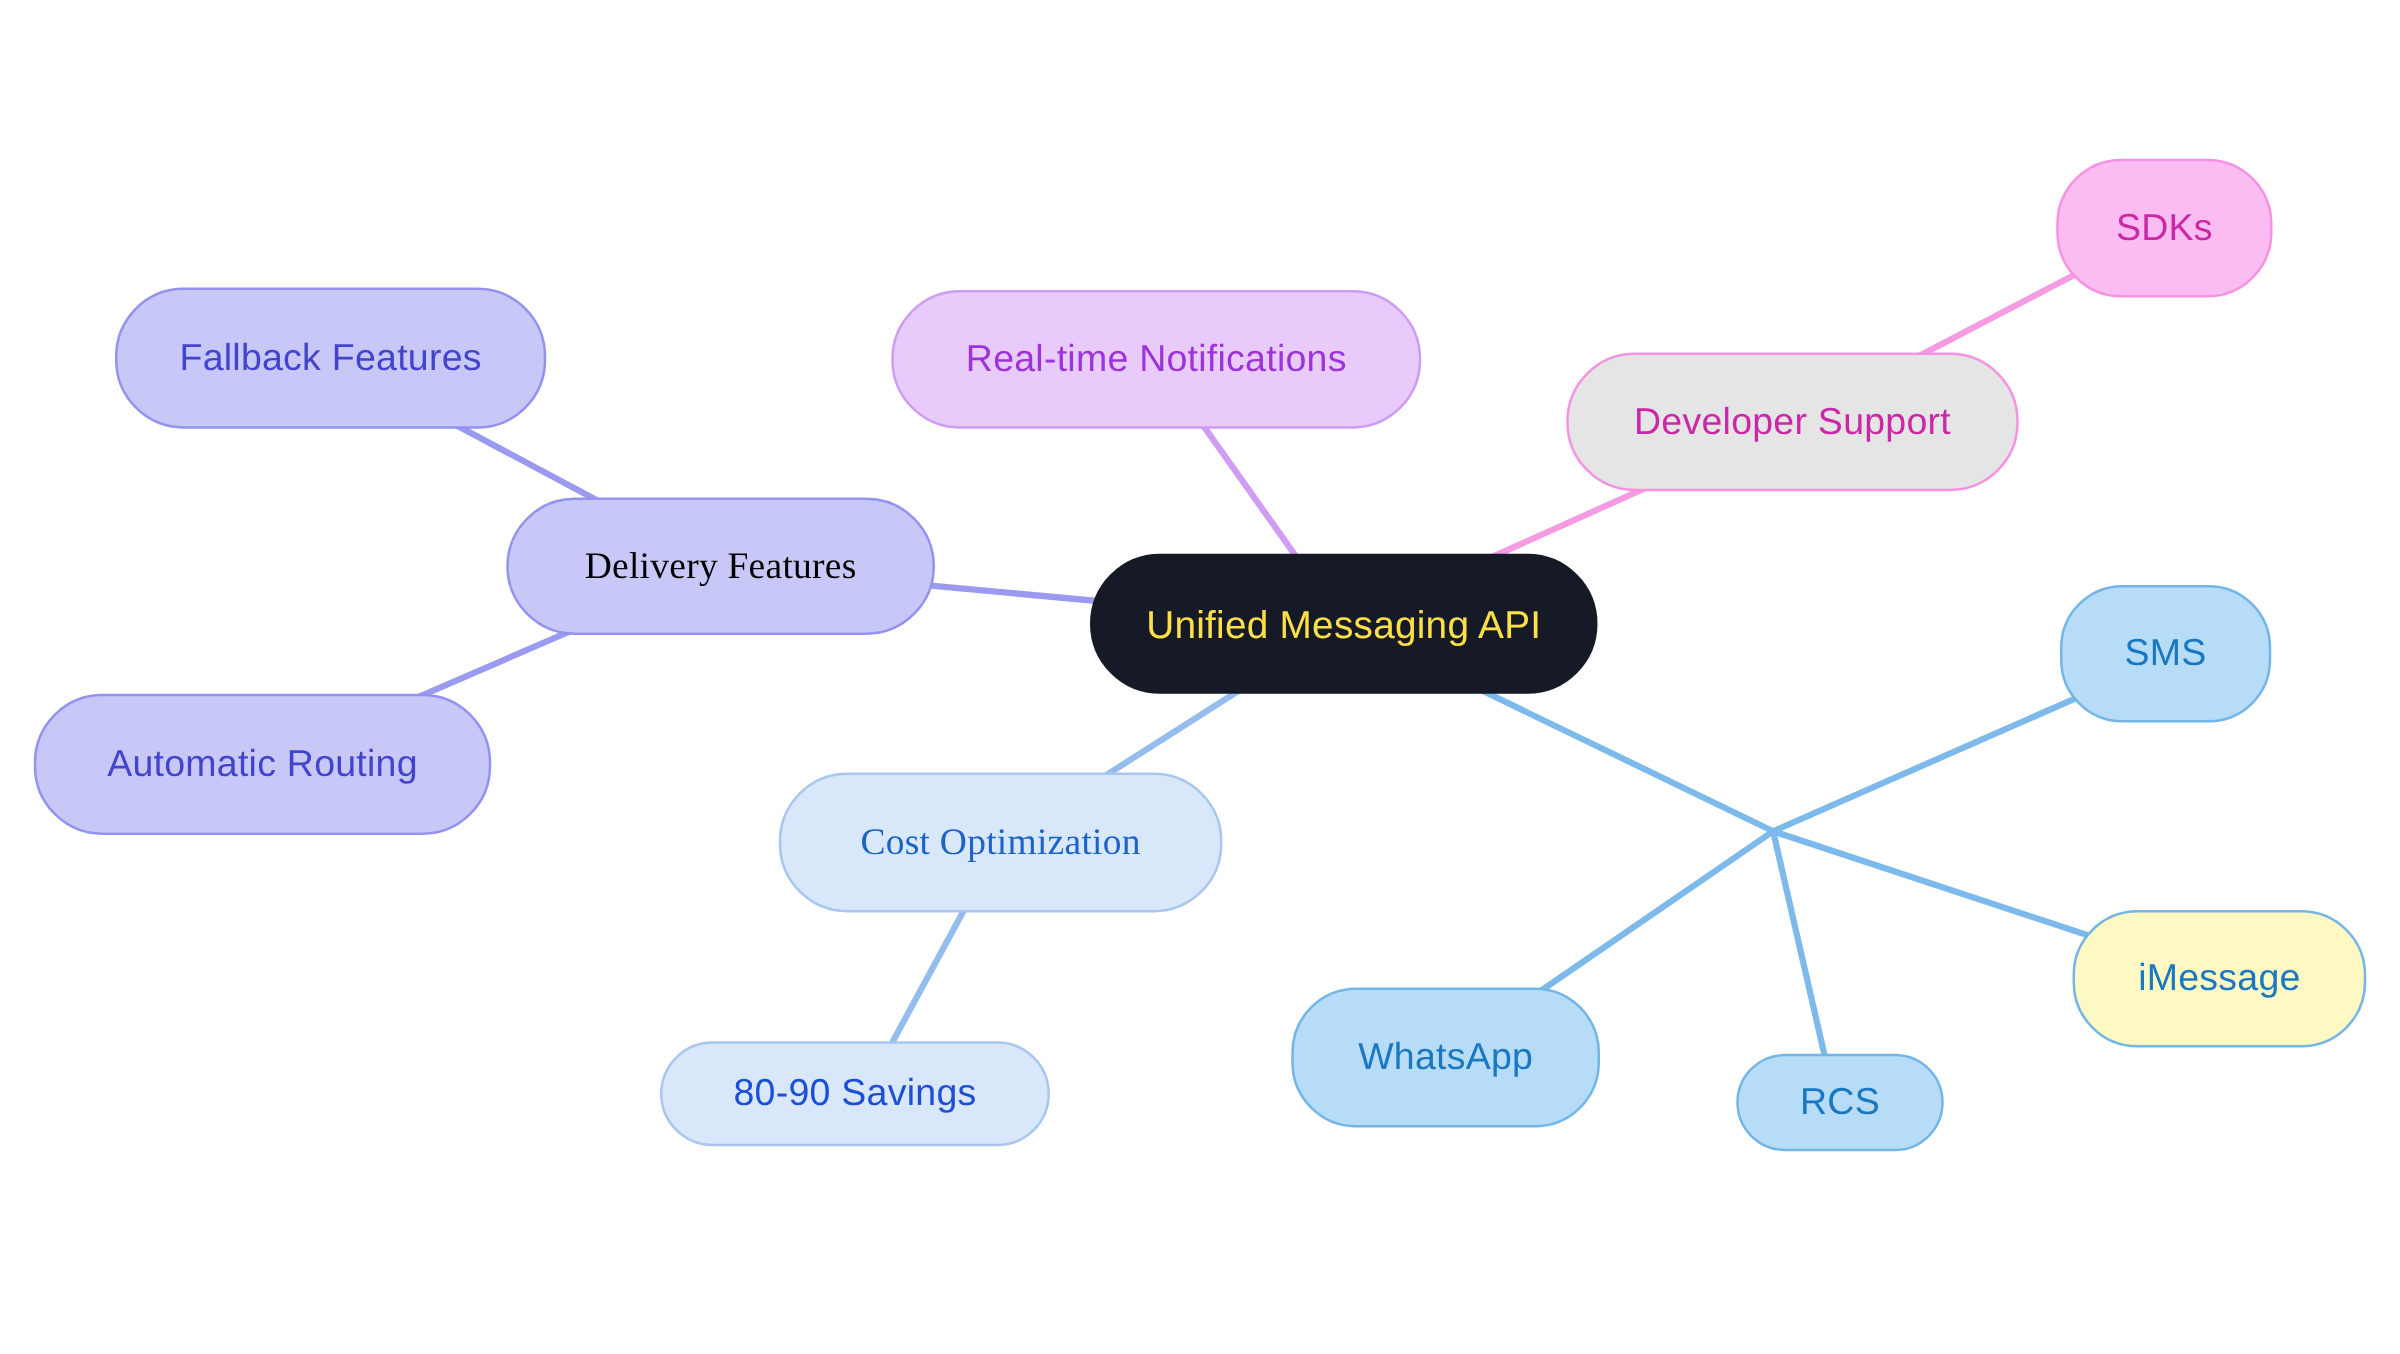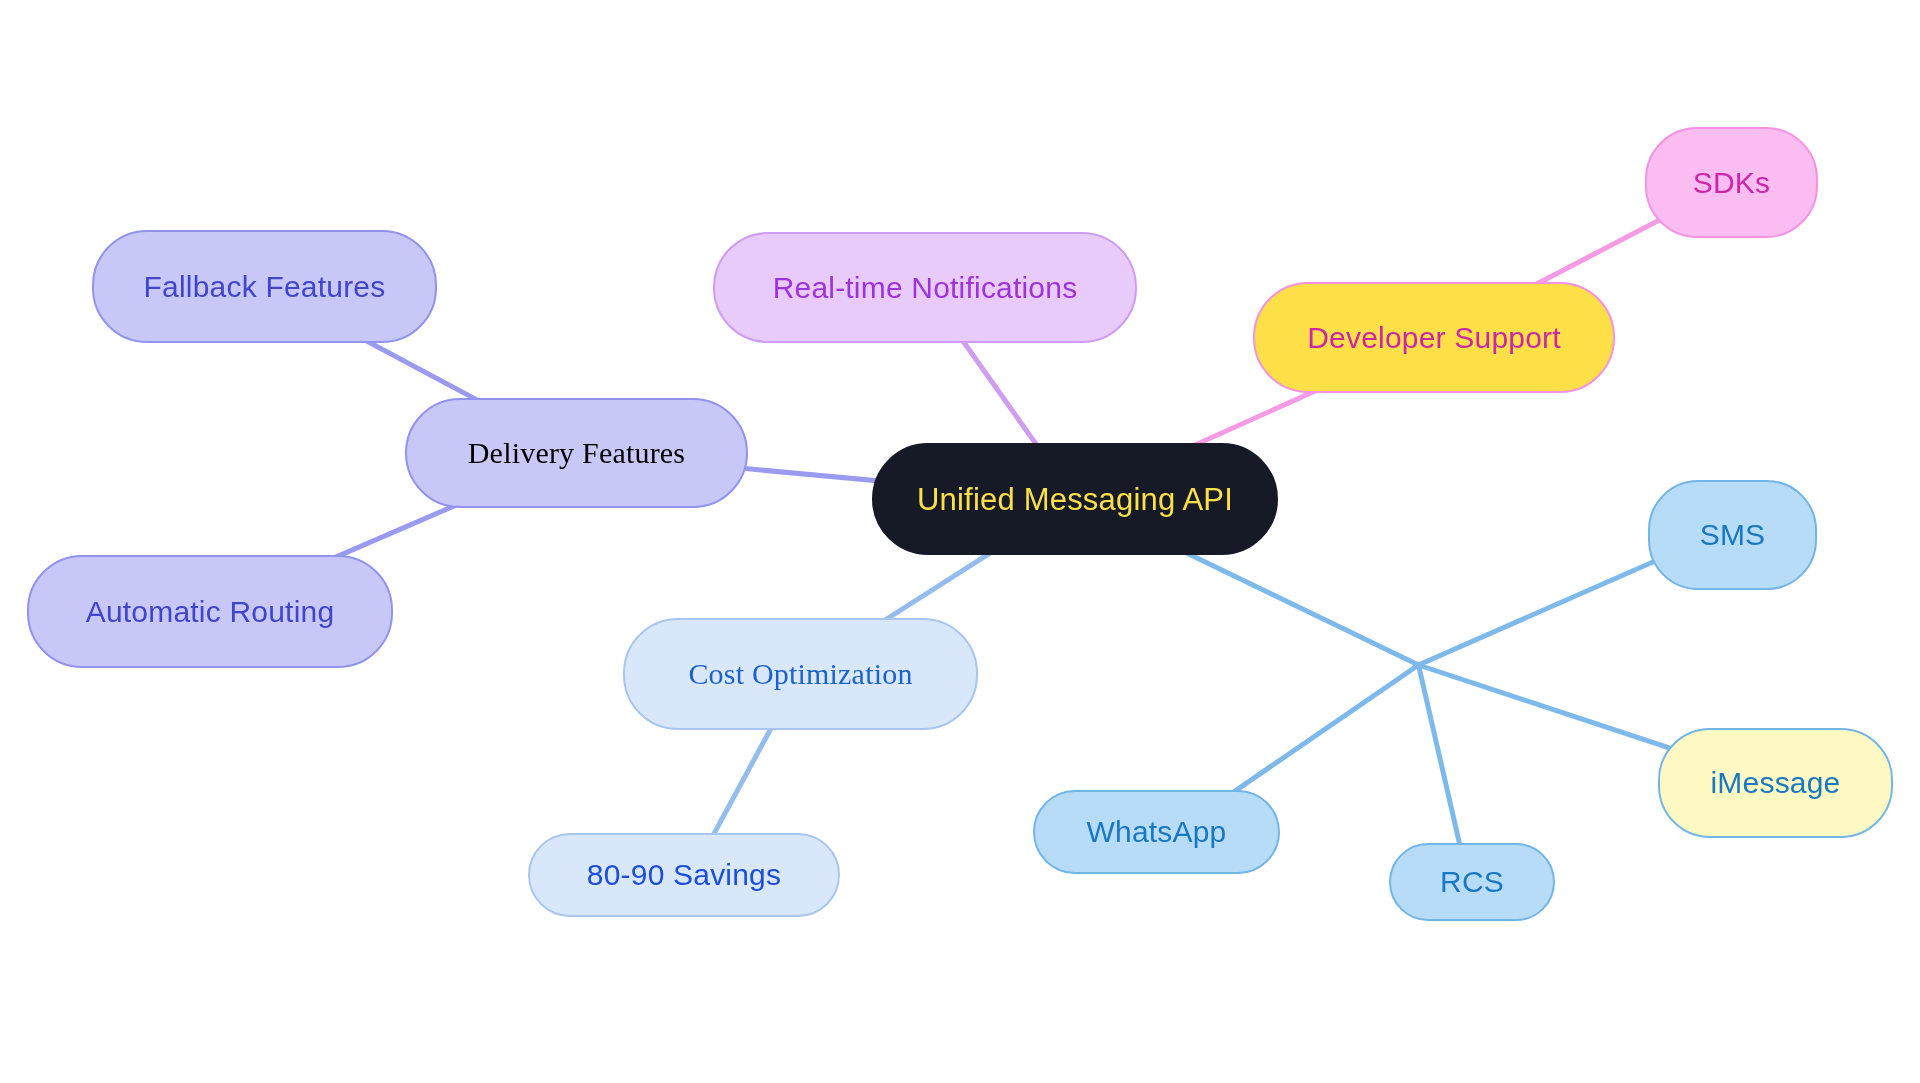--- a/index.html
+++ b/index.html
@@ -64,47 +64,47 @@
       <line x1="1418.5" y1="665" x2="1156.5" y2="845" stroke="#7db9ea" stroke-width="5" stroke-linecap="round"></line>
       <line x1="1418.5" y1="665" x2="1472" y2="898" stroke="#7db9ea" stroke-width="5" stroke-linecap="round"></line>
     </svg>
 
   <div class="node" style="left: 872px; top: 443px; width: 406px; height: 112px; background: rgb(21, 26, 38); border-color: rgb(21, 26, 38); color: #fde047; border-radius: 56px; font-size: 31px;">
     <span class="node-label">Unified Messaging API</span>
   </div>
   <div class="node" style="left: 713px; top: 232px; width: 424px; height: 111px; background: rgb(232, 203, 250); border-color: rgb(206, 156, 242); color: rgb(157, 51, 221); border-radius: 55px; font-size: 30px;">
     <span class="node-label">Real-time Notifications</span>
   </div>
-  <div class="node" style="left: 1253px; top: 282px; width: 362px; height: 111px; background: #fde047; border-color: rgb(245, 146, 226); color: rgb(202, 40, 166); border-radius: 55px; font-size: 30px;">
+  <div class="node" style="left: 1253px; top: 282px; width: 362px; height: 111px; background: #e5e5e5; border-color: rgb(245, 146, 226); color: rgb(202, 40, 166); border-radius: 55px; font-size: 30px;">
     <span class="node-label">Developer Support</span>
   </div>
   <div class="node" style="left: 1645px; top: 127px; width: 173px; height: 111px; background: rgb(251, 188, 241); border-color: rgb(245, 146, 226); color: rgb(202, 40, 166); border-radius: 52px; font-size: 30px;">
     <span class="node-label">SDKs</span>
   </div>
   <div class="node" style="left: 405px; top: 398px; width: 343px; height: 110px; background: rgb(200, 200, 248); border-color: rgb(145, 147, 238); color: #000000; border-radius: 55px; font-size: 30px; font-family: Liberation Serif, serif;">
     <span class="node-label">Delivery Features</span>
   </div>
   <div class="node" style="left: 92px; top: 230px; width: 345px; height: 113px; background: rgb(200, 200, 248); border-color: rgb(145, 147, 238); color: rgb(66, 69, 203); border-radius: 55px; font-size: 30px;">
     <span class="node-label">Fallback Features</span>
   </div>
   <div class="node" style="left: 27px; top: 555px; width: 366px; height: 113px; background: rgb(200, 200, 248); border-color: rgb(145, 147, 238); color: rgb(66, 69, 203); border-radius: 55px; font-size: 30px;">
     <span class="node-label">Automatic Routing</span>
   </div>
   <div class="node" style="left: 623px; top: 618px; width: 355px; height: 112px; background: rgb(217, 231, 250); border-color: rgb(169, 198, 239); color: rgb(27, 99, 200); border-radius: 55px; font-size: 30px; font-family: Liberation Serif, serif;">
     <span class="node-label">Cost Optimization</span>
   </div>
   <div class="node" style="left: 528px; top: 833px; width: 312px; height: 84px; background: rgb(217, 231, 250); border-color: rgb(169, 198, 239); color: #1d4ed8; border-radius: 55px; font-size: 30px;">
     <span class="node-label">80-90 Savings</span>
   </div>
-  <div class="node" style="left: 1648px; top: 480px; width: 169px; height: 110px; background: rgb(183, 220, 248); border-color: rgb(116, 181, 232); color: rgb(26, 120, 194); border-radius: 50px; font-size: 30px;">
+  <div class="node" style="left: 1648px; top: 468px; width: 169px; height: 110px; background: rgb(183, 220, 248); border-color: rgb(116, 181, 232); color: rgb(26, 120, 194); border-radius: 50px; font-size: 30px;">
     <span class="node-label">SMS</span>
   </div>
   <div class="node" style="left: 1658px; top: 728px; width: 235px; height: 110px; background: #fef9c3; border-color: rgb(116, 181, 232); color: rgb(26, 120, 194); border-radius: 52px; font-size: 30px;">
     <span class="node-label">iMessage</span>
   </div>
-  <div class="node" style="left: 1033px; top: 790px; width: 247px; height: 84px; background: rgb(183, 220, 248); border-color: rgb(116, 181, 232); color: rgb(26, 120, 194); border-radius: 52px; font-size: 30px;">
+  <div class="node" style="left: 1033px; top: 790px; width: 247px; height: 112px; background: rgb(183, 220, 248); border-color: rgb(116, 181, 232); color: rgb(26, 120, 194); border-radius: 52px; font-size: 30px;">
     <span class="node-label">WhatsApp</span>
   </div>
   <div class="node" style="left: 1389px; top: 843px; width: 166px; height: 78px; background: rgb(183, 220, 248); border-color: rgb(116, 181, 232); color: rgb(26, 120, 194); border-radius: 50px; font-size: 30px;">
     <span class="node-label">RCS</span>
   </div>
 
 </div>
 
 </body></html>

